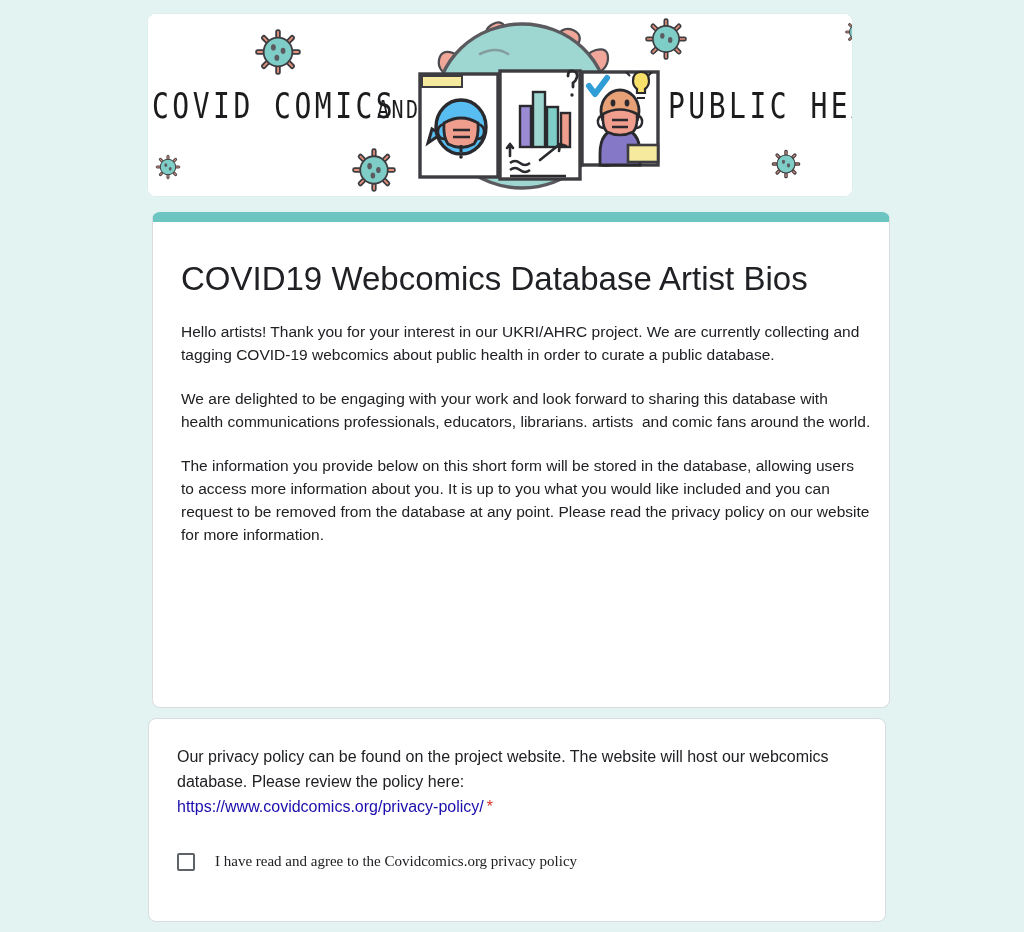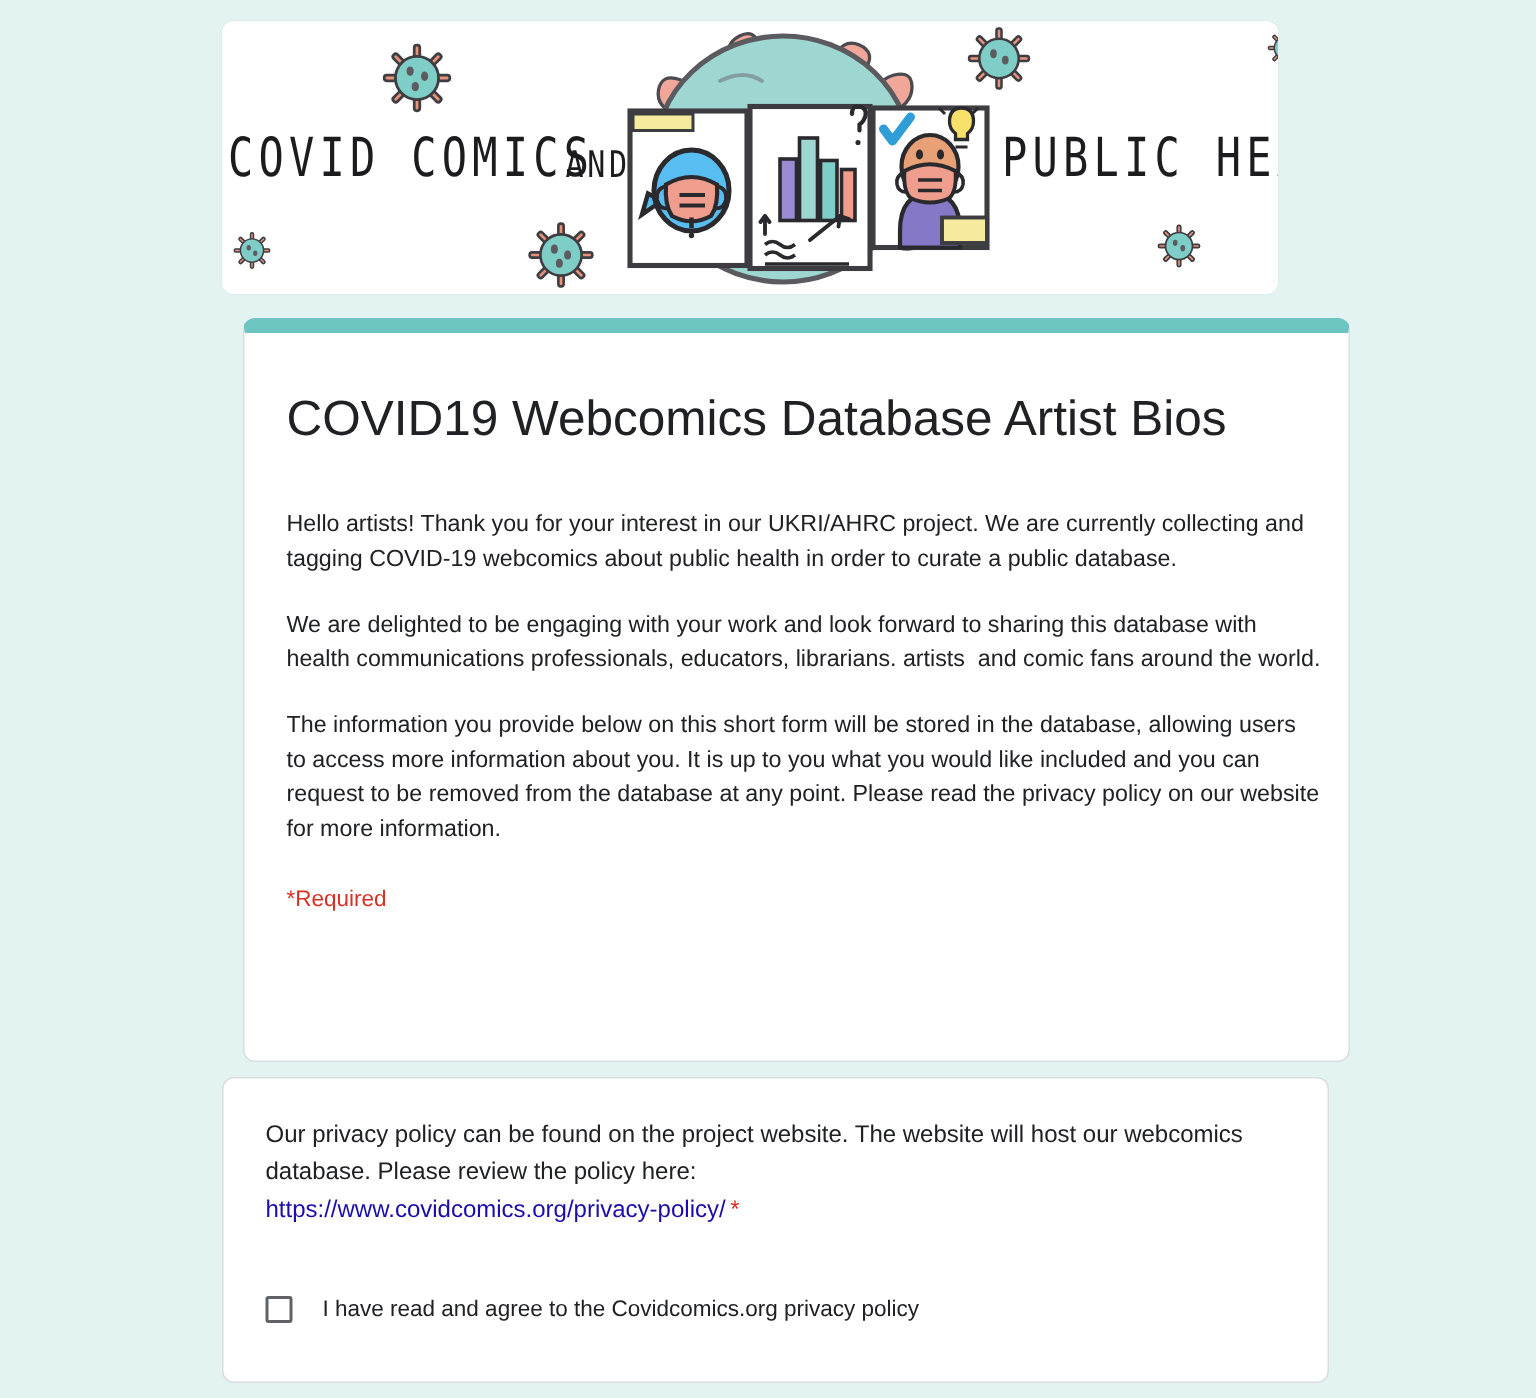--- a/index.html
+++ b/index.html
@@ -30,41 +30,41 @@
     background: #ffffff;
     border-radius: 8px;
     overflow: hidden;
     box-shadow: 0 0 0 1px rgba(0,0,0,0.02);
   }
   .banner-svg { display: block; width: 738px; height: 182px; }
 
   
   .title-card {
     position: absolute;
-    left: 162px;
+    left: 152px;
     top: 212px;
     width: 738px;
     height: 496px;
     background: #ffffff;
     border-radius: 8px;
     border: 1px solid #dadce0;
     border-top: 10px solid #6cc5c1;
     padding: 24px 16px 24px 28px;
   }
   .form-title {
     font-size: 33px;
     font-weight: 400;
     line-height: 1.25;
     color: #202124;
     letter-spacing: 0;
     margin: 12px 0 0 0;
     max-width: 640px;
   }
   .form-desc {
-    margin-top: 40px;
+    margin-top: 22px;
   }
   .form-desc p {
     font-size: 15.5px;
     line-height: 1.48;
     color: #202124;
     margin: 0 0 21px 0;
     max-width: 690px;
     white-space: pre-wrap;
   }
   .required-note {
@@ -98,21 +98,22 @@
     cursor: pointer;
   }
   .req-star {
     color: #d93025;
     font-size: 16px;
     margin-left: 3px;
   }
   .checkbox-row {
     display: flex;
     align-items: center;
-    margin-top: 43px;
+    margin-top: 32px;
+    font-family: Liberation Serif, serif;
   }
   .checkbox-box {
     width: 18px;
     height: 18px;
     border: 2px solid #5f6368;
     border-radius: 2px;
     background: #fff;
     flex: 0 0 auto;
     cursor: pointer;
   }
@@ -305,21 +306,20 @@
     </svg>
   </div>
 
   <div class="title-card">
     <h1 class="form-title">COVID19 Webcomics Database Artist Bios</h1>
     <div class="form-desc">
       <p>Hello artists! Thank you for your interest in our UKRI/AHRC project. We are currently collecting and tagging COVID-19 webcomics about public health in order to curate a public database.</p>
       <p>We are delighted to be engaging with your work and look forward to sharing this database with health communications professionals, educators, librarians. artists  and comic fans around the world.</p>
       <p>The information you provide below on this short form will be stored in the database, allowing users to access more information about you. It is up to you what you would like included and you can request to be removed from the database at any point. Please read the privacy policy on our website for more information.</p>
     </div>
-    <div class="required-note">*Required</div>
   </div>
 
   <div class="privacy-card">
     <p class="privacy-text"><span>Our privacy policy can be found on the project website. The website will host our webcomics database. Please review the policy here:</span><br><a class="privacy-link">https://www.covidcomics.org/privacy-policy/</a><span class="req-star">*</span></p>
     <div class="checkbox-row">
       <span class="checkbox-box"></span>
       <span class="checkbox-label">I have read and agree to the Covidcomics.org privacy policy</span>
     </div>
   </div>
 

